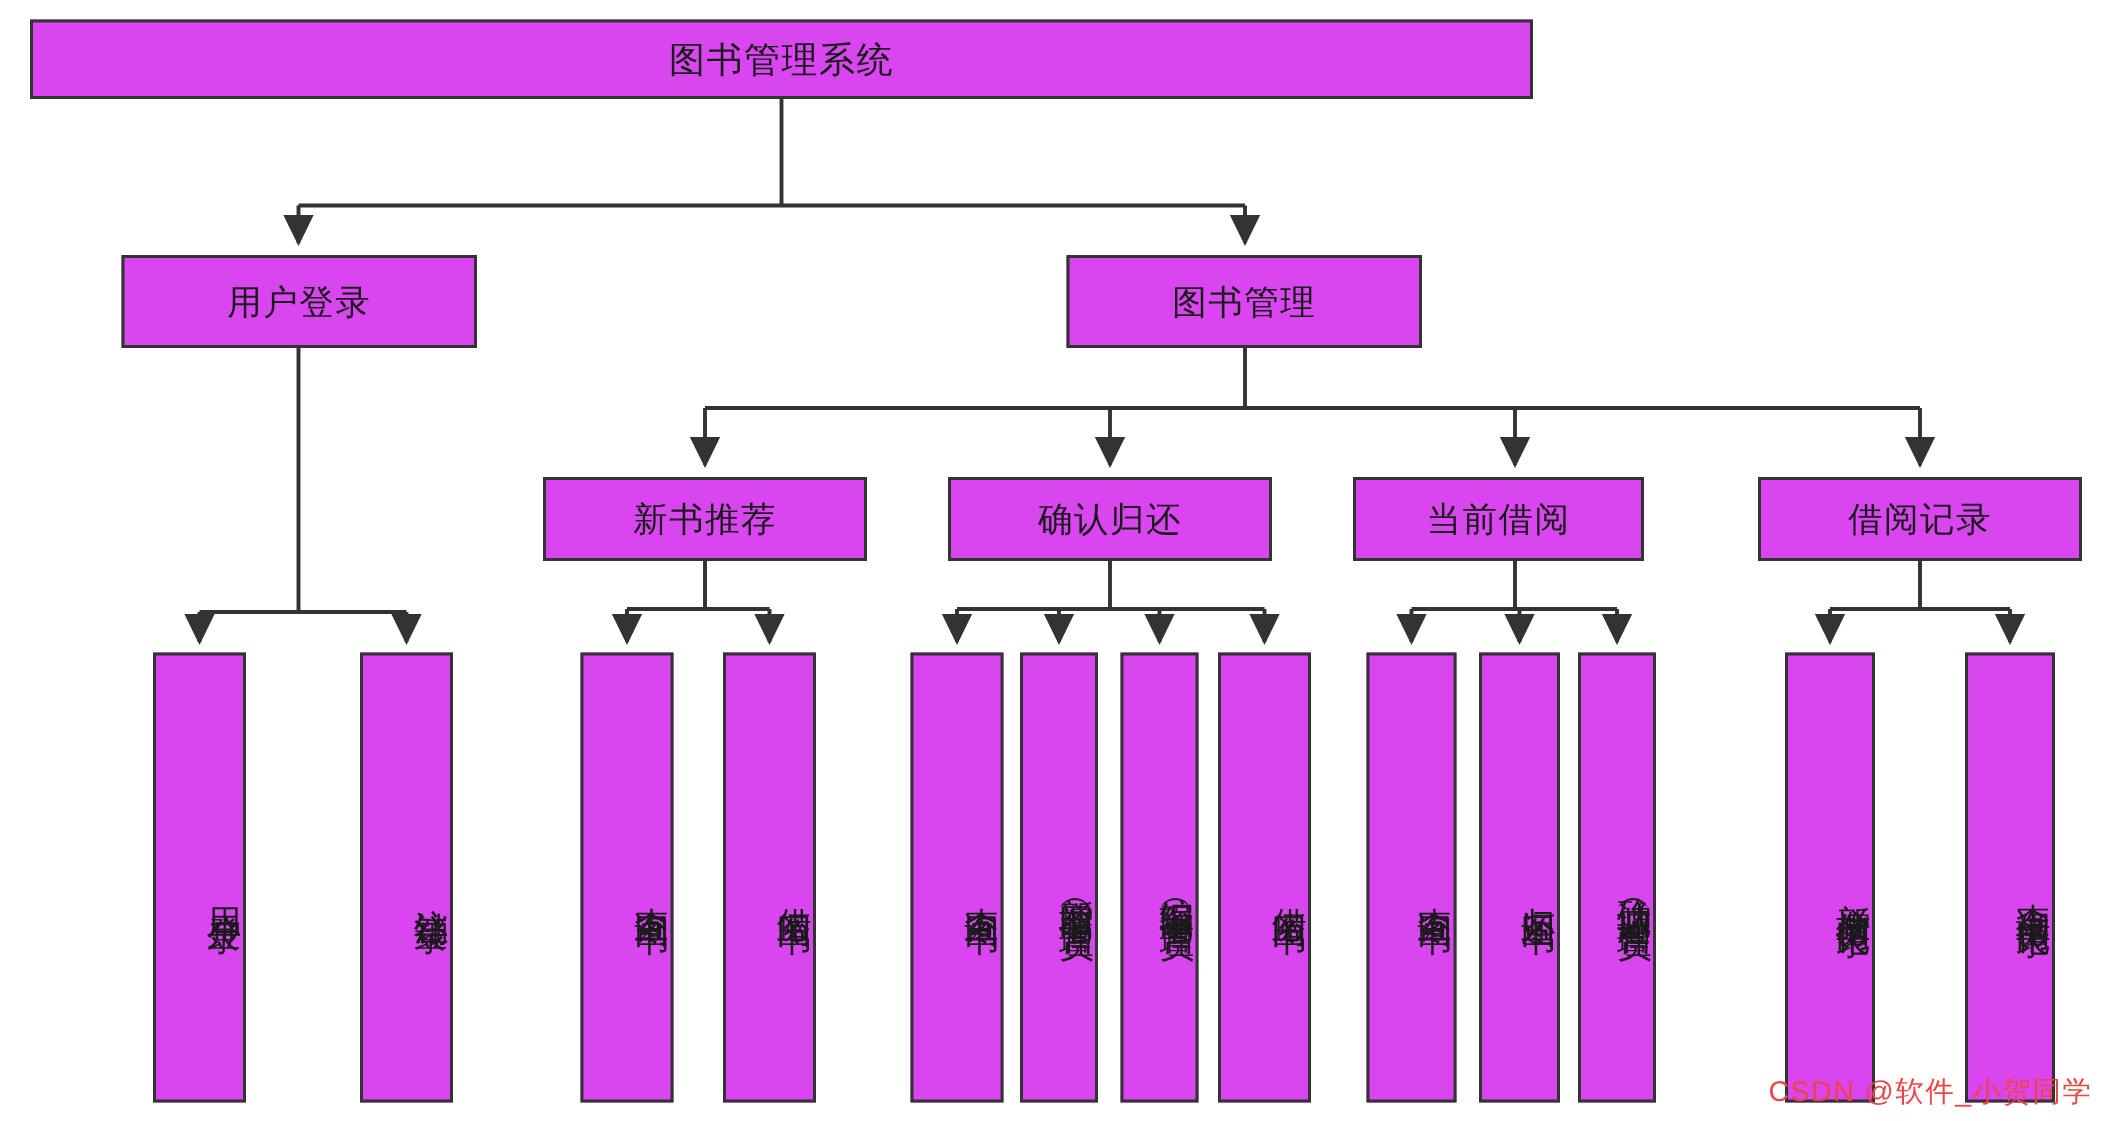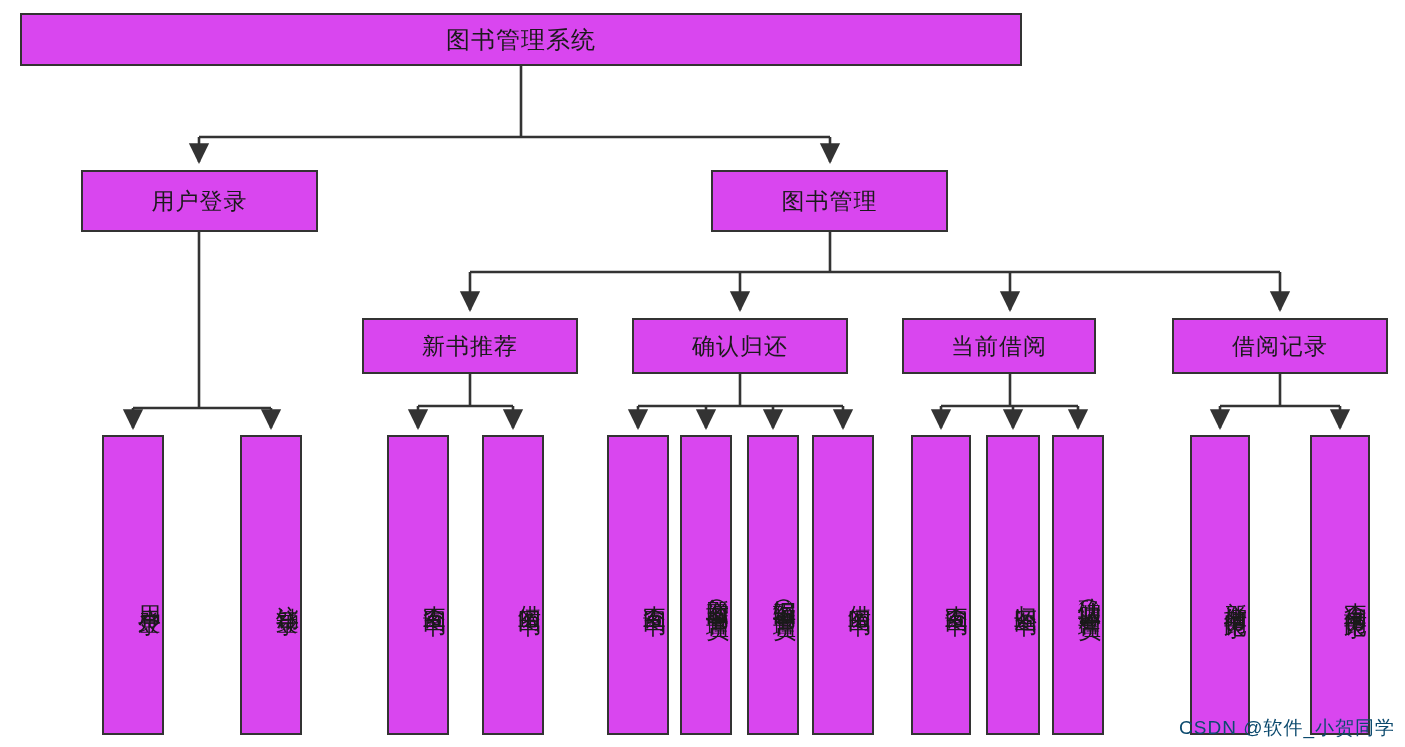--- a/index.html
+++ b/index.html
@@ -58,21 +58,21 @@
   }
   .node.v .node-label {
     writing-mode: vertical-rl;
     text-orientation: upright;
   }
   #watermark {
     position: absolute;
     right: 10px;
     bottom: 6px;
     font-size: 19px;
-    color: #0c4a6e;
+    color: #ef4444;
     letter-spacing: 1px;
     white-space: nowrap;
   }
 </style>
 </head>
 <body>
 
 <div id="canvas">
 
   <svg class="connectors" viewBox="0 0 1405 747" xmlns="http://www.w3.org/2000/svg">

